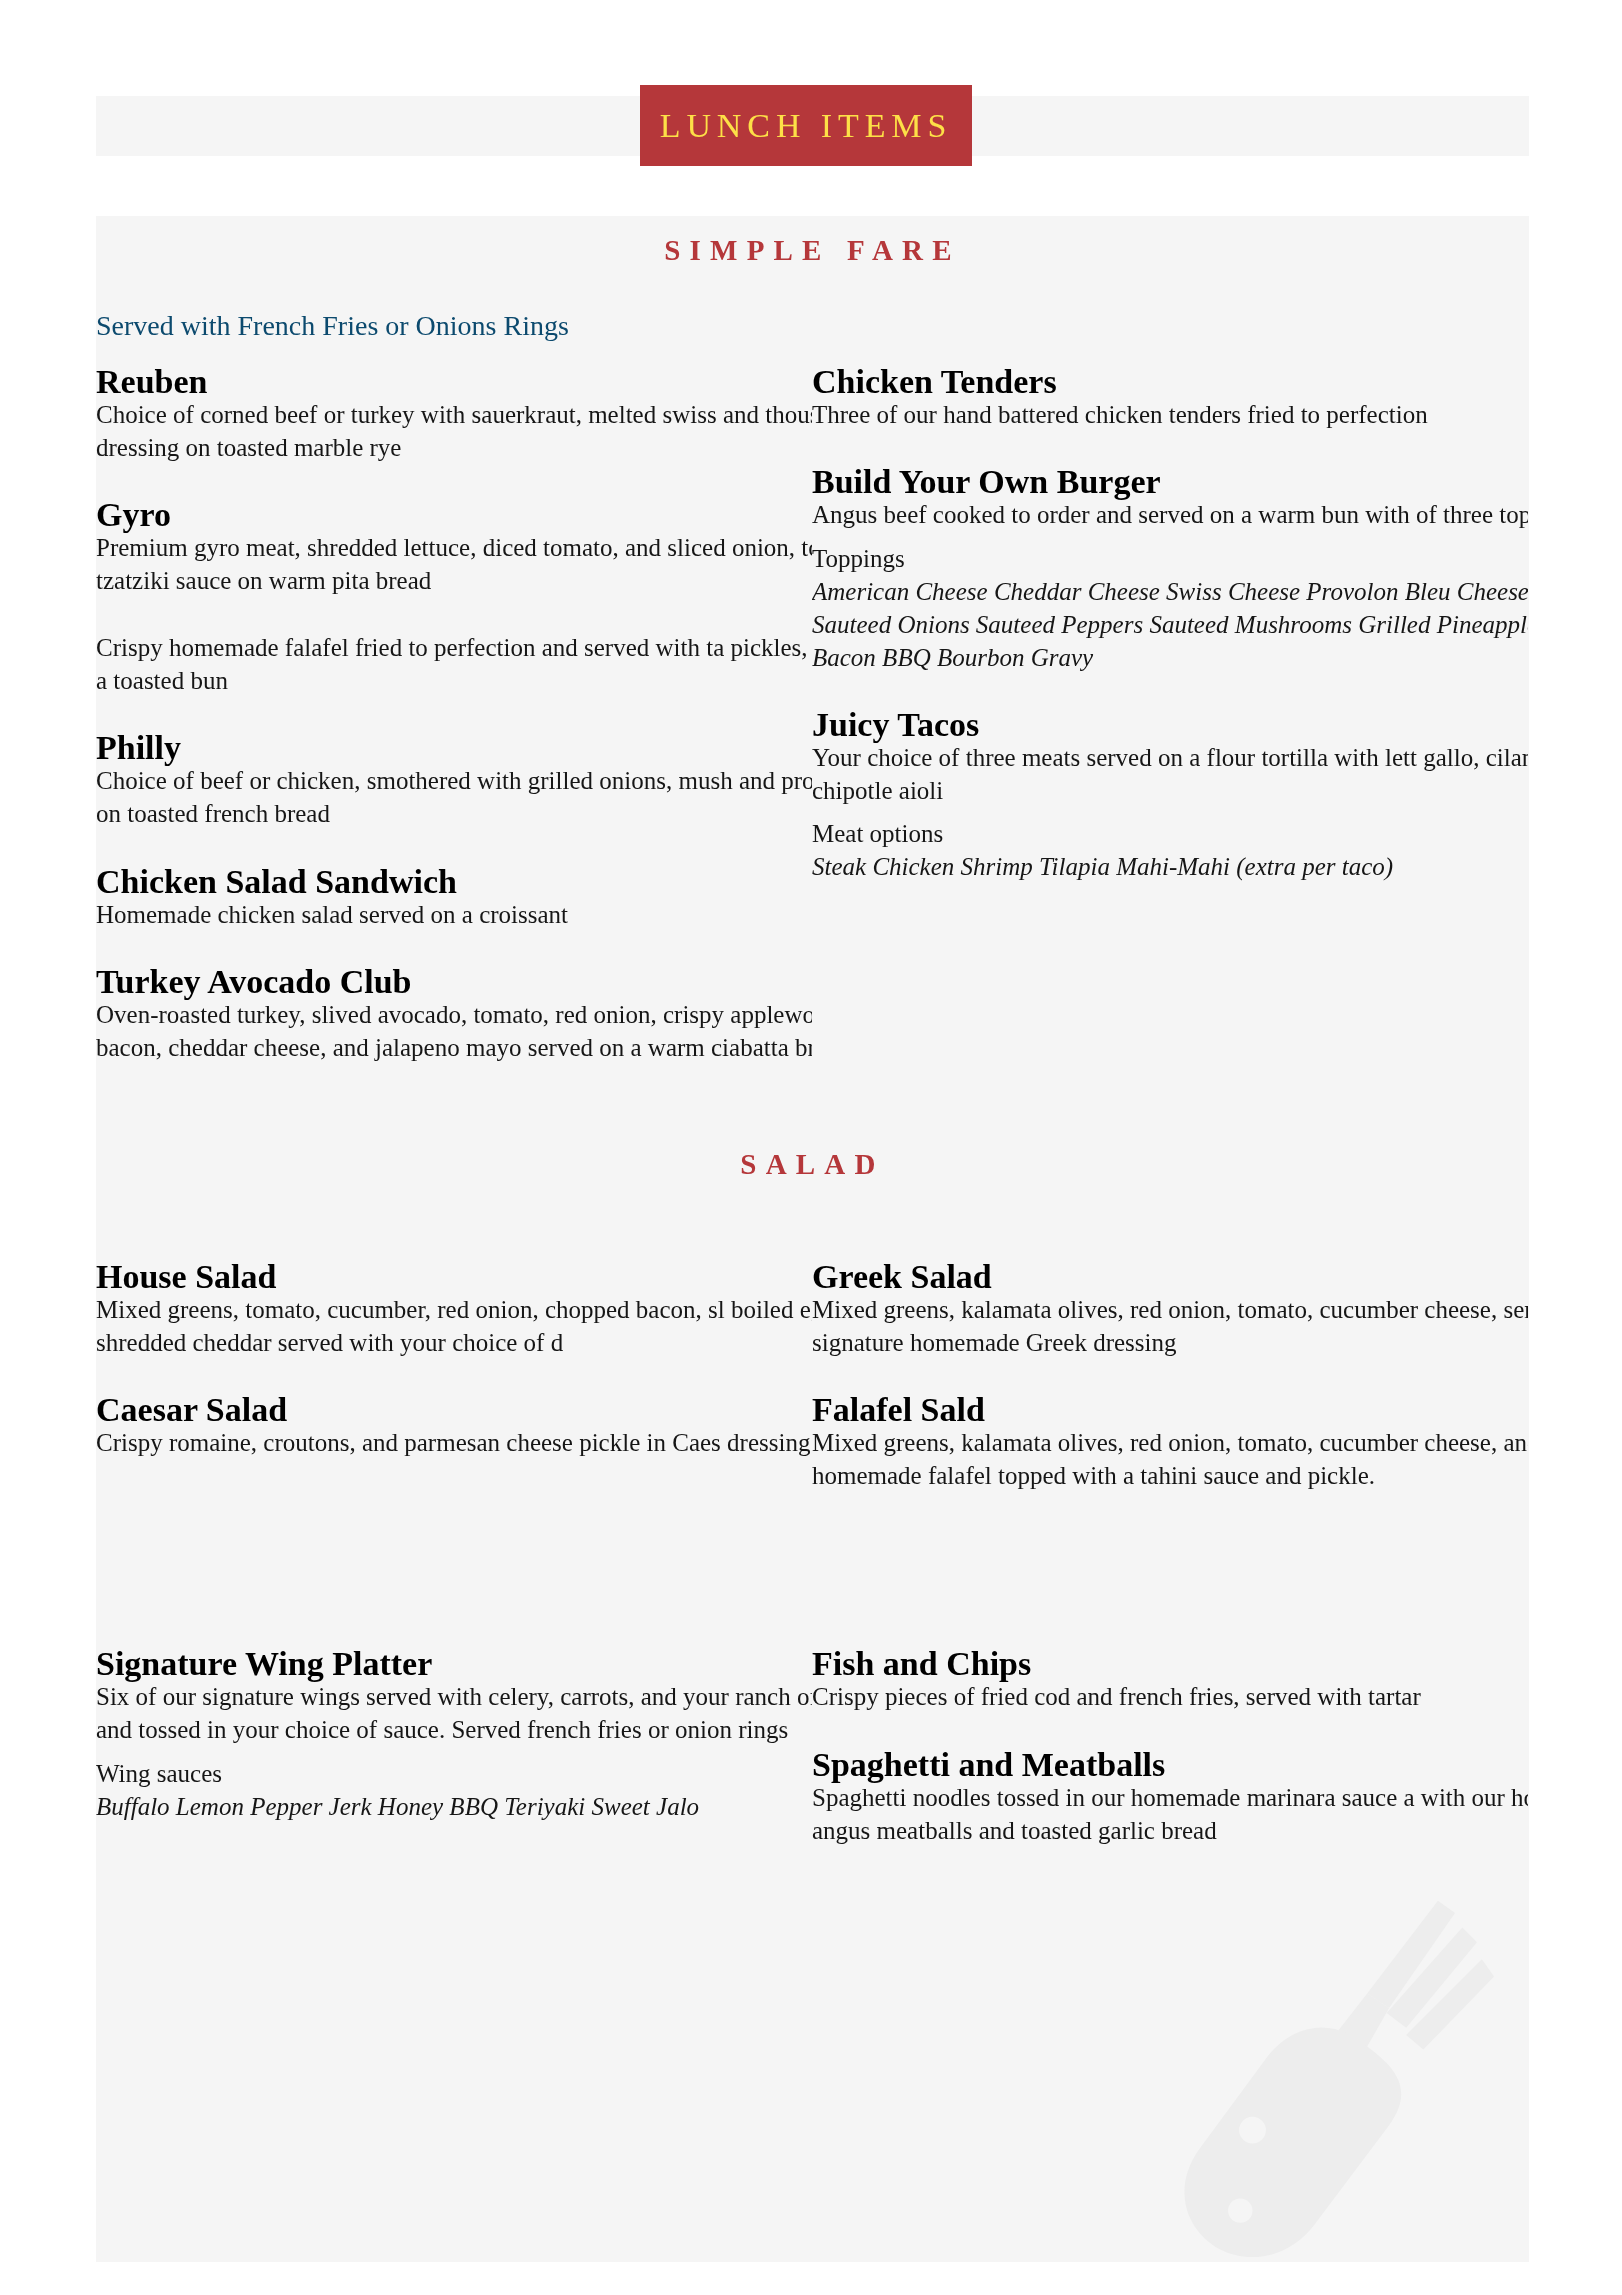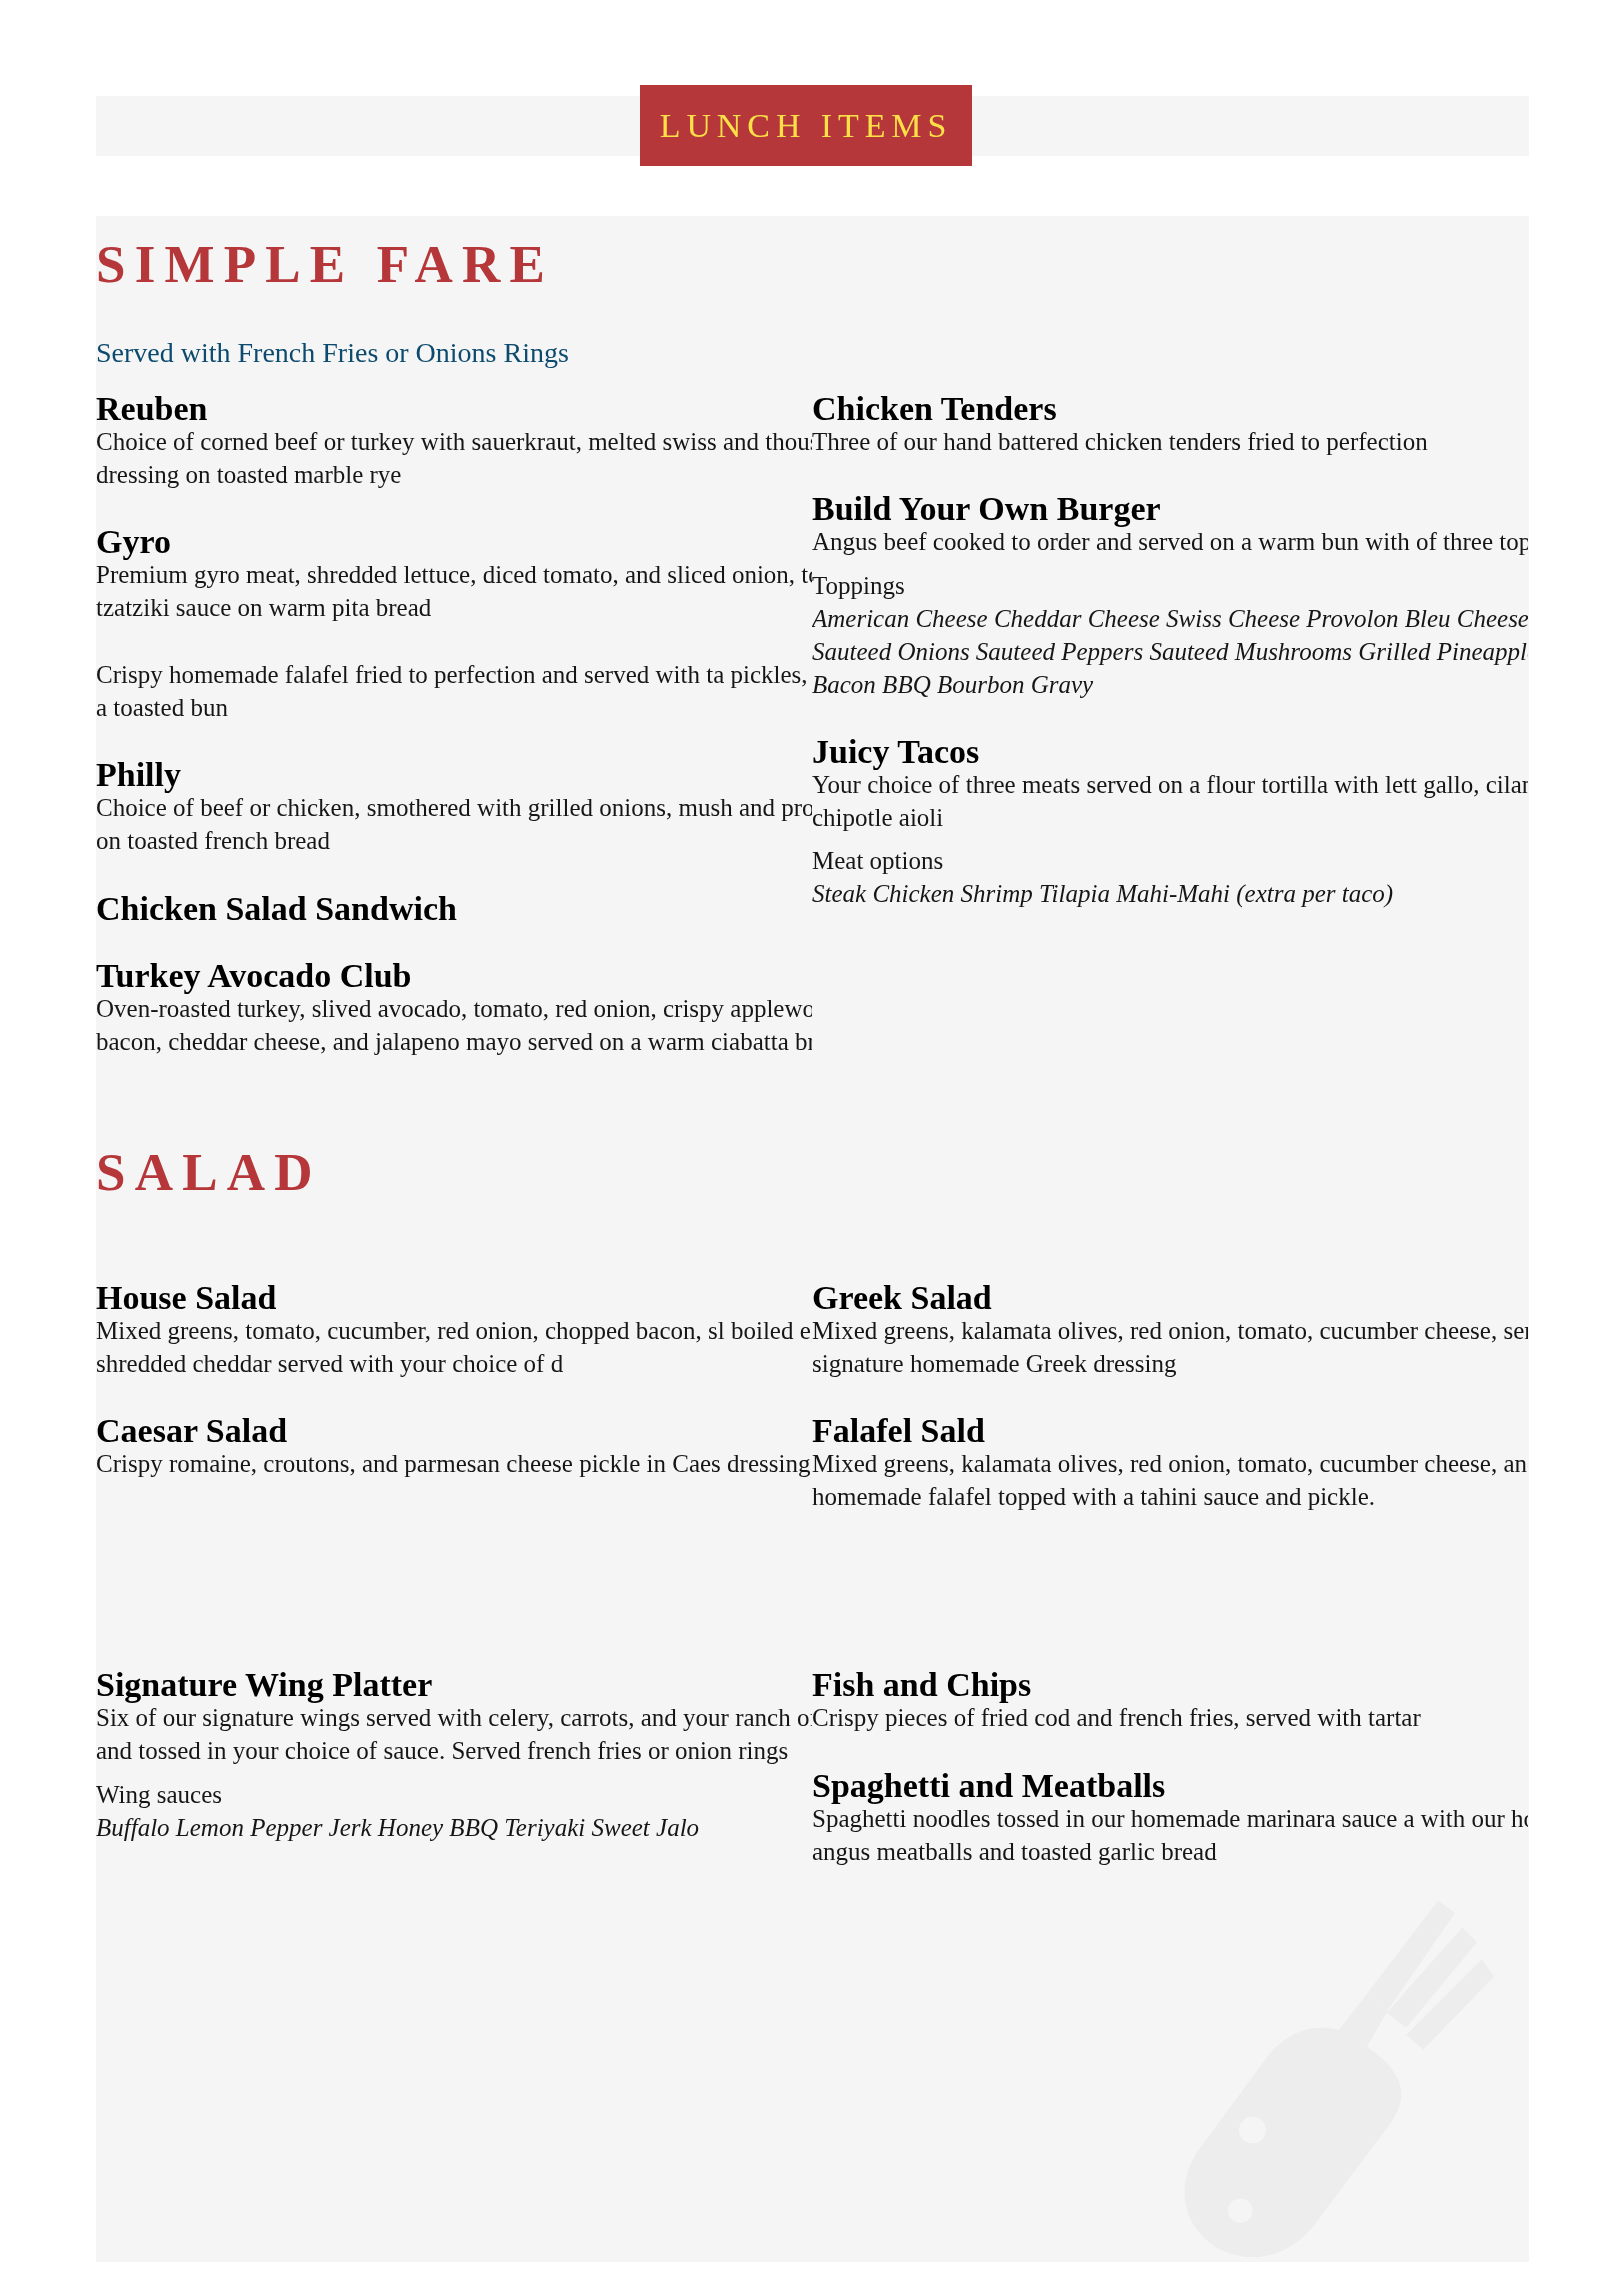--- a/index.html
+++ b/index.html
@@ -81,23 +81,23 @@
     pointer-events: none;
   }
 
   .panel-content {
     position: relative;
     z-index: 2;
   }
 
   
   .section-head {
-    text-align: left;
+    text-align: center;
     color: #b5373a;
-    font-size: 53px;
+    font-size: 29px;
     letter-spacing: 9.2px;
     font-weight: 700;
     font-family: "Liberation Serif", "DejaVu Serif", serif;
   }
 
   
   .cols {
     position: relative;
     display: flex;
   }
@@ -209,20 +209,21 @@
           <div class="gap-lg"></div>
 
           <div class="item">
             <div class="item-name">Philly</div>
             <div class="item-desc">Choice of beef or chicken, smothered with grilled onions, mush and provolone cheese on toasted french bread</div>
           </div>
           <div class="gap-lg"></div>
 
           <div class="item">
             <div class="item-name">Chicken Salad Sandwich</div>
+            <div class="item-desc">Homemade chicken salad served on a croissant</div>
           </div>
           <div class="gap-lg"></div>
 
           <div class="item">
             <div class="item-name">Turkey Avocado Club</div>
             <div class="item-desc">Oven-roasted turkey, slived avocado, tomato, red onion, crispy applewood-smoked bacon, cheddar cheese, and jalapeno mayo served on a warm ciabatta bread</div>
           </div>
 
         </div>
       </div>

